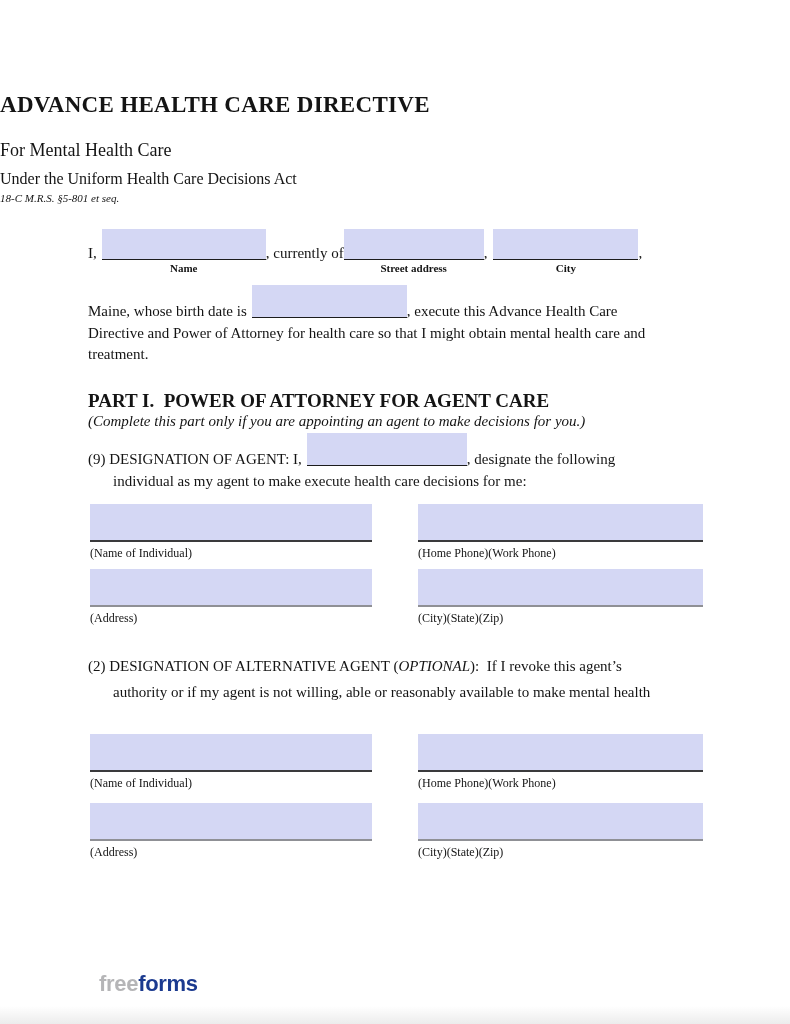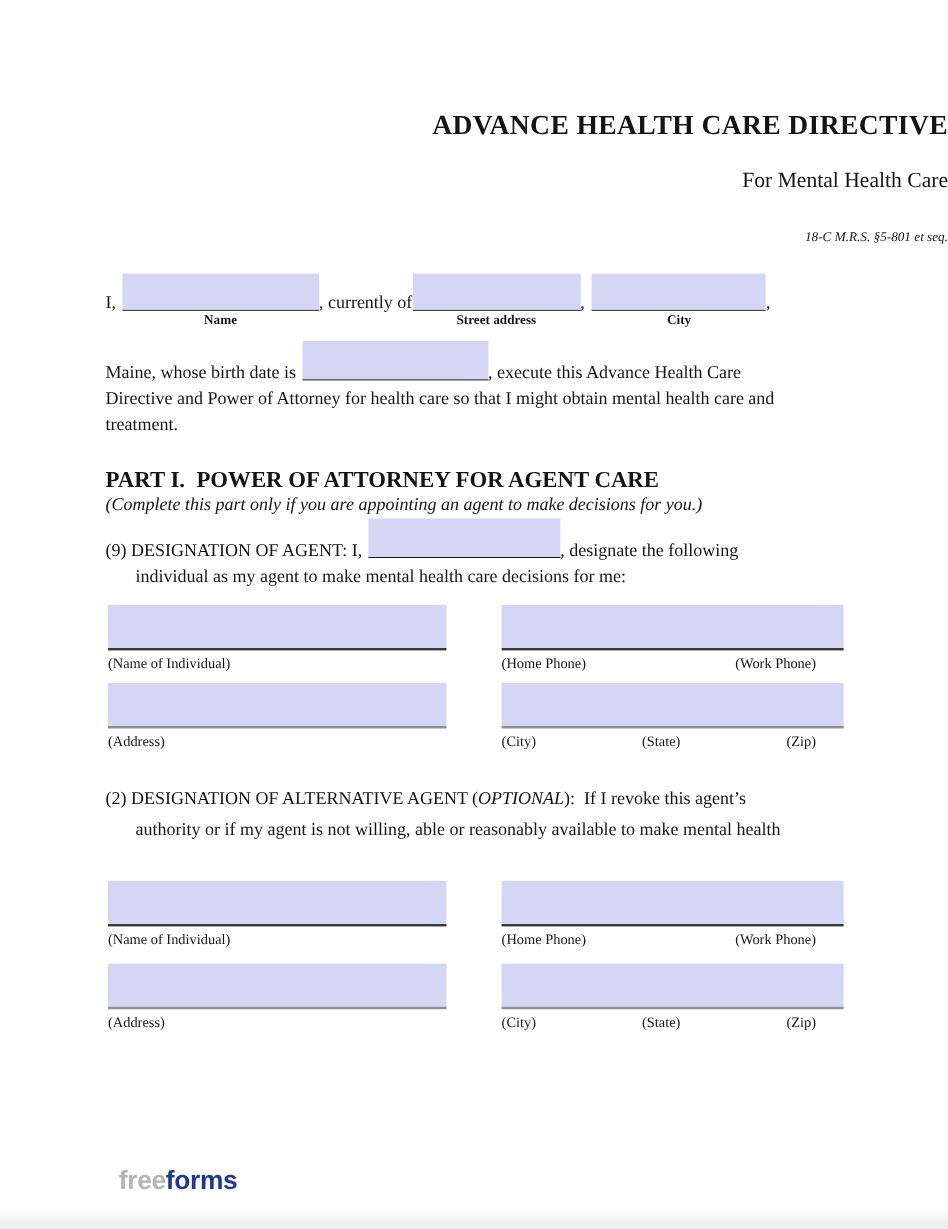--- a/index.html
+++ b/index.html
@@ -5,21 +5,21 @@
   :root{
     --field-fill:#d4d7f4;
     --brand-gray:#b5b5b7;
     --brand-blue:#1b3a8f;
   }
   html,body{margin:0;padding:0;}
   body{width:790px;height:1024px;background:#fff;overflow:hidden;}
   .page{position:relative;width:790px;height:1024px;background:#ffffff;
         font-family:"Liberation Serif","DejaVu Serif",serif;color:#141414;}
   .abs{position:absolute;}
-  .center{left:0;right:0;text-align:right;}
+  .center{left:0;right:0;text-align:left;}
   .t1{top:92px;font-size:23px;font-weight:bold;letter-spacing:.3px;}
   .t2{top:140px;font-size:18px;font-weight:normal;}
   .a1{top:170px;font-size:16px;}
   .a2{top:192px;font-size:11px;font-style:italic;}
   .ln{font-size:15px;line-height:20px;white-space:nowrap;}
   .pre{white-space:pre;}
   .it{font-style:italic;}
   .heading{top:390px;left:88px;font-size:19px;font-weight:bold;white-space:pre;}
   .note{top:413px;left:88px;font-size:15px;font-style:italic;white-space:nowrap;}
 
@@ -32,49 +32,50 @@
   .blank .cap{position:absolute;top:calc(100% + 4px);left:0;right:0;text-align:center;
               font-size:11px;font-weight:bold;line-height:1;white-space:nowrap;}
   .w175{width:164px;} .w140{width:140px;} .w130{width:145px;} .w155{width:155px;} .w160{width:160px;}
   .ml5{margin-left:5px;} .ml6{margin-left:6px;}
 
   
   .ffield{position:absolute;height:36px;background:var(--field-fill);}
   .darkline{border-bottom:2px solid #3a3a3c;}
   .grayline{border-bottom:2px solid #8f9095;}
   .flabel{position:absolute;font-size:12px;white-space:nowrap;}
-  .flabels-row{position:absolute;display:flex;justify-content:space-between;font-size:12px;}
+  .flabels-row{position:absolute;display:flex;font-size:12px;}
 
   .brand{top:971px;left:99px;font-family:"Liberation Sans","DejaVu Sans",sans-serif;
          font-size:22px;font-weight:bold;letter-spacing:-0.3px;}
   .bfree{color:var(--brand-gray);}
   .bforms{color:var(--brand-blue);}
   .bottom-strip{left:0;right:0;bottom:0;height:18px;
                 background:linear-gradient(#ffffff,#ececec);}
 </style>
 </head>
 <body>
 
 <div class="page">
 
   <div class="abs center t1">ADVANCE HEALTH CARE DIRECTIVE</div>
   <div class="abs center t2">For Mental Health Care</div>
+  <div class="abs center a1">Under the Uniform Health Care Decisions Act</div>
   <div class="abs center a2">18-C M.R.S. §5-801 et seq.</div>
 
   <div class="abs ln" style="left:88px;top:243px;"><span>I,</span><span class="blank w175 ml5"><span class="fill"></span><span class="cap">Name</span></span><span>, currently of</span><span class="blank w140"><span class="fill"></span><span class="cap">Street address</span></span><span>,</span><span class="blank w130 ml6"><span class="fill"></span><span class="cap">City</span></span><span>,</span></div>
 
   <div class="abs ln" style="left:88px;top:323px;">Directive and Power of Attorney for health care so that I might obtain mental health care and</div>
   <div class="abs ln" style="left:88px;top:301px;"><span>Maine, whose birth date is</span><span class="blank w155 ml5"><span class="fill h32"></span></span><span>, execute this Advance Health Care</span></div>
   <div class="abs ln" style="left:88px;top:344px;">treatment.</div>
 
   <div class="abs heading">PART I.  POWER OF ATTORNEY FOR AGENT CARE</div>
   <div class="abs note">(Complete this part only if you are appointing an agent to make decisions for you.)</div>
 
   <div class="abs ln" style="left:88px;top:449px;"><span>(9) DESIGNATION OF AGENT: I,</span><span class="blank w160 ml5"><span class="fill h32"></span></span><span class="pre">, designate the following</span></div>
-  <div class="abs ln" style="left:113px;top:471px;">individual as my agent to make mental health care decisions for me:</div>
+  <div class="abs ln" style="left:113px;top:471px;">individual as my agent to make execute health care decisions for me:</div>
 
   <div class="ffield darkline" style="left:90px;top:504px;width:282px;"></div>
   <div class="ffield darkline" style="left:418px;top:504px;width:285px;"></div>
   <div class="flabel" style="left:90px;top:546px;">(Name of Individual)</div>
   <div class="flabels-row" style="left:418px;top:546px;width:262px;">
       <span>(Home Phone)</span>
       <span>(Work Phone)</span>
     </div>
   <div class="ffield grayline" style="left:90px;top:569px;width:282px;"></div>
   <div class="ffield grayline" style="left:418px;top:569px;width:285px;"></div>

